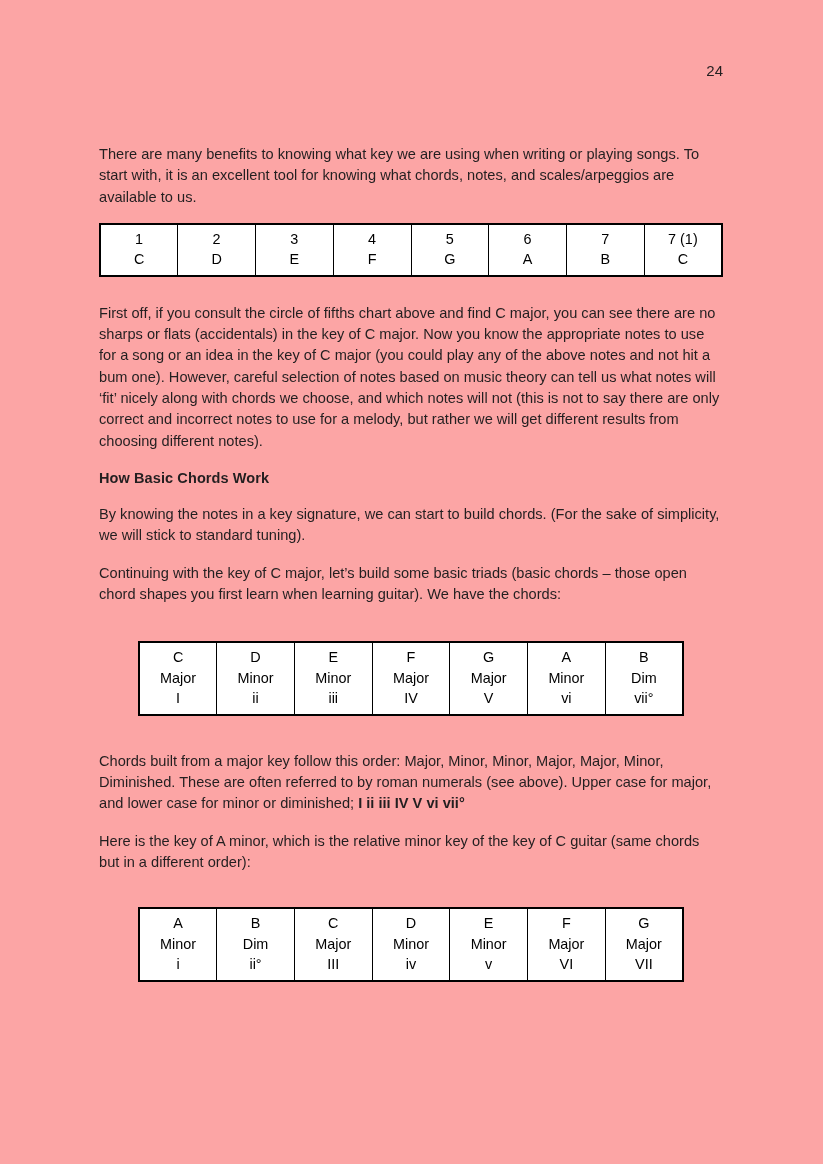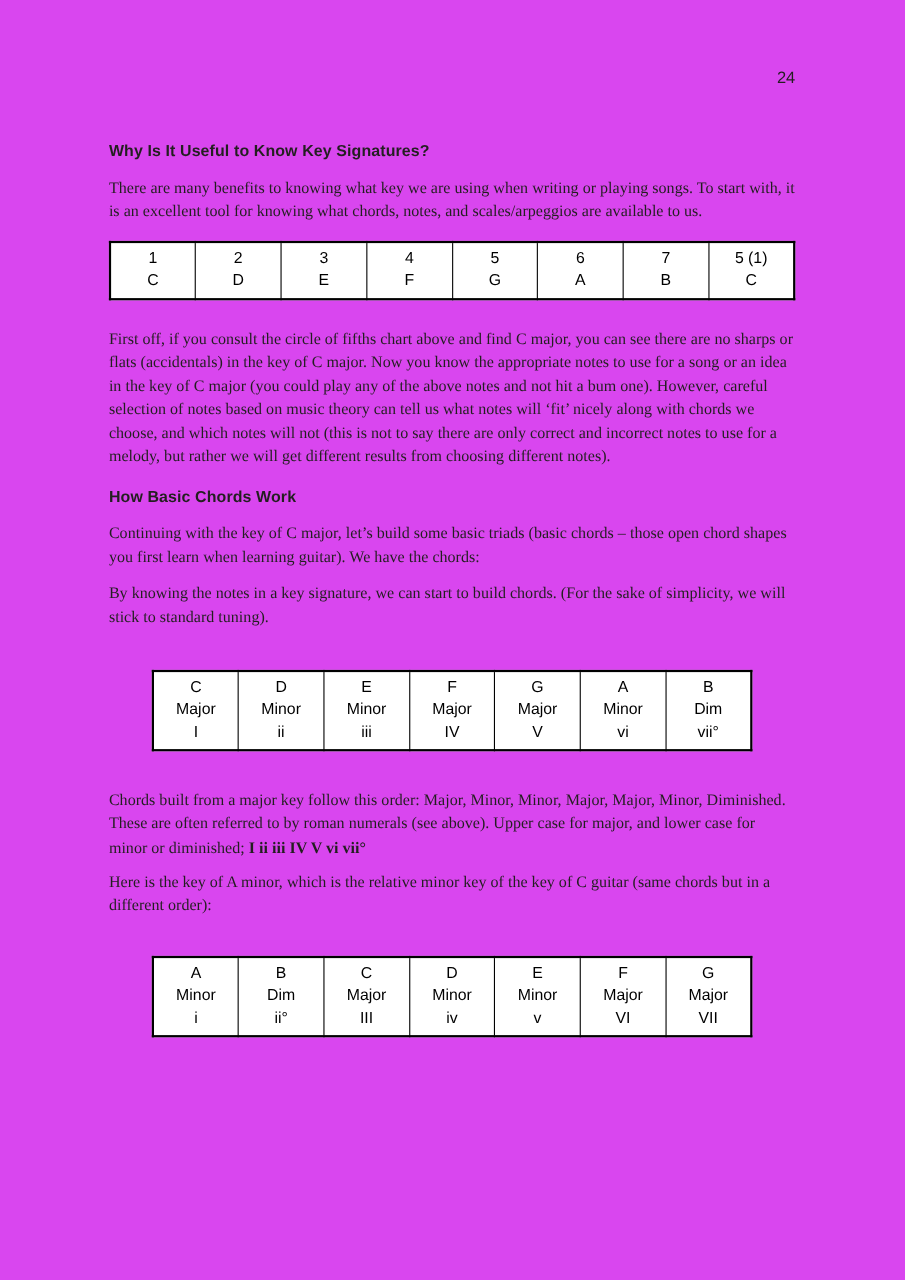--- a/index.html
+++ b/index.html
@@ -9,21 +9,21 @@
   }
   body {
     font-family: "Liberation Sans", sans-serif;
     color: #231f20;
   }
   .page {
     position: relative;
     width: 823px;
     height: 1164px;
     margin: 0 auto;
-    background: #d946ef;
+    background: #fca5a5;
     overflow: hidden;
     box-sizing: border-box;
   }
   .page-number {
     position: absolute;
     top: 62px;
     left: 0;
     width: 723px;
     text-align: right;
     font-size: 15px;
@@ -43,25 +43,24 @@
     margin: 0 0 13px 0;
     letter-spacing: 0.1px;
     color: #231f20;
   }
   .section-heading.spaced-top {
     margin-top: 16px;
   }
   p.para {
     font-size: 14.6px;
     line-height: 21.3px;
-    margin: 0 0 12px 0;
+    margin: 16px 0 12px 0;
     color: #231f20;
     text-align: left;
     letter-spacing: 0.01px;
-    font-family: Liberation Serif, serif;
   }
   p.para.tight {
     margin-bottom: 10px;
   }
   .rn {
     font-weight: bold;
   }
   
   .chart-table {
     border-collapse: collapse;
@@ -102,21 +101,20 @@
 </style>
 </head>
 <body>
 
 <div class="page">
 
   <div class="page-number">24</div>
 
   <div class="content">
 
-    <h2 class="section-heading">Why Is It Useful to Know Key Signatures?</h2>
 
     <p class="para">There are many benefits to knowing what key we are using when writing or playing songs. To start with, it is an excellent tool for knowing what chords, notes, and scales/arpeggios are available to us.</p>
 
 
     <div class="table-wrap notes-wrap">
       <table class="chart-table table-notes">
         <tbody>
           <tr>
             <td>
               <span class="cell-line">1</span>
@@ -140,35 +138,35 @@
             </td>
             <td>
               <span class="cell-line">6</span>
               <span class="cell-line">A</span>
             </td>
             <td>
               <span class="cell-line">7</span>
               <span class="cell-line">B</span>
             </td>
             <td>
-              <span class="cell-line">5 (1)</span>
+              <span class="cell-line">7 (1)</span>
               <span class="cell-line">C</span>
             </td>
           </tr>
         </tbody>
       </table>
     </div>
 
     <p class="para">First off, if you consult the circle of fifths chart above and find C major, you can see there are no sharps or flats (accidentals) in the key of C major. Now you know the appropriate notes to use for a song or an idea in the key of C major (you could play any of the above notes and not hit a bum one). However, careful selection of notes based on music theory can tell us what notes will ‘fit’ nicely along with chords we choose, and which notes will not (this is not to say there are only correct and incorrect notes to use for a melody, but rather we will get different results from choosing different notes).</p>
 
     <h2 class="section-heading spaced-top">How Basic Chords Work</h2>
 
+    <p class="para">By knowing the notes in a key signature, we can start to build chords. (For the sake of simplicity, we will stick to standard tuning).</p>
+
     <p class="para">Continuing with the key of C major, let’s build some basic triads (basic chords – those open chord shapes you first learn when learning guitar). We have the chords:</p>
-
-    <p class="para">By knowing the notes in a key signature, we can start to build chords. (For the sake of simplicity, we will stick to standard tuning).</p>
 
     <div class="table-wrap chords-wrap-1">
       <table class="chart-table table-chords">
         <tbody>
           <tr>
             <td>
               <span class="cell-line">C</span>
               <span class="cell-line">Major</span>
               <span class="cell-line">I</span>
             </td>

